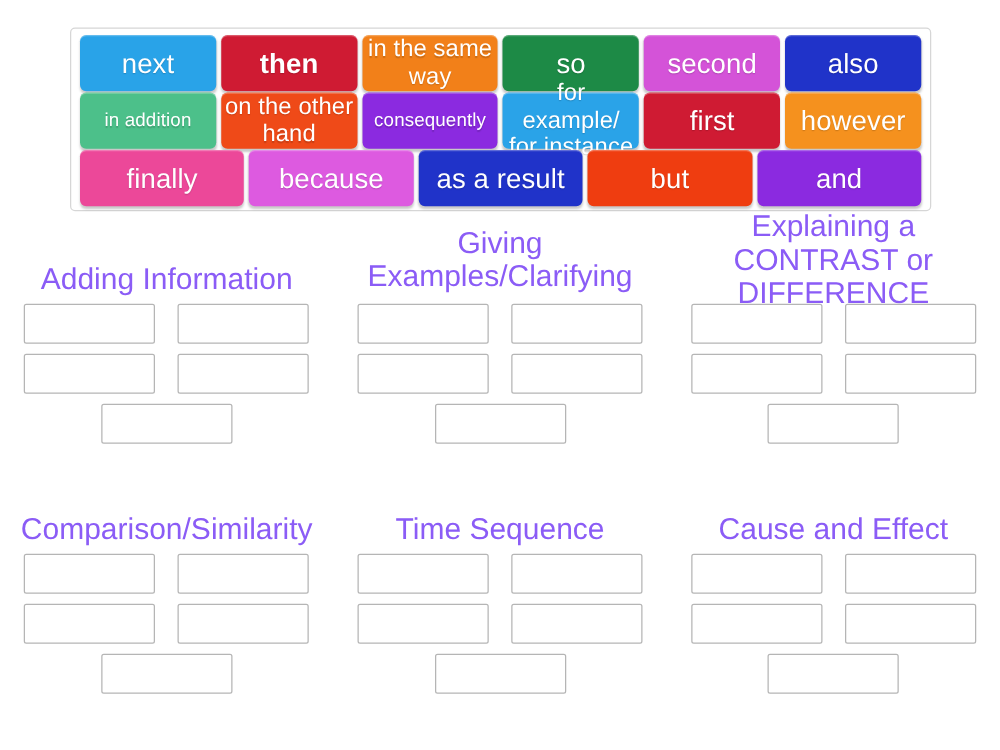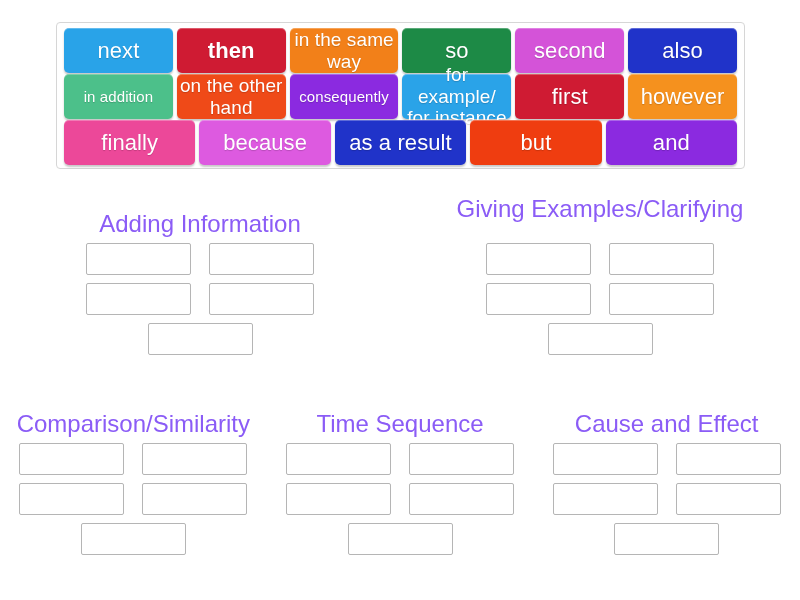--- a/index.html
+++ b/index.html
@@ -169,20 +169,36 @@
           </div>
           <div class="drop-line">
             <div class="drop-box"></div>
             <div class="drop-box"></div>
           </div>
           <div class="drop-line centered">
             <div class="drop-box"></div>
           </div>
         </div>
       </div>
+      <div class="category">
+        <div class="cat-title two-line">Explaining a CONTRAST or DIFFERENCE</div>
+        <div class="drop-grid">
+          <div class="drop-line">
+            <div class="drop-box"></div>
+            <div class="drop-box"></div>
+          </div>
+          <div class="drop-line">
+            <div class="drop-box"></div>
+            <div class="drop-box"></div>
+          </div>
+          <div class="drop-line centered">
+            <div class="drop-box"></div>
+          </div>
+        </div>
+      </div>
     </div>
     <div class="cat-row">
       <div class="category">
         <div class="cat-title">Comparison/Similarity</div>
         <div class="drop-grid">
           <div class="drop-line">
             <div class="drop-box"></div>
             <div class="drop-box"></div>
           </div>
           <div class="drop-line">

